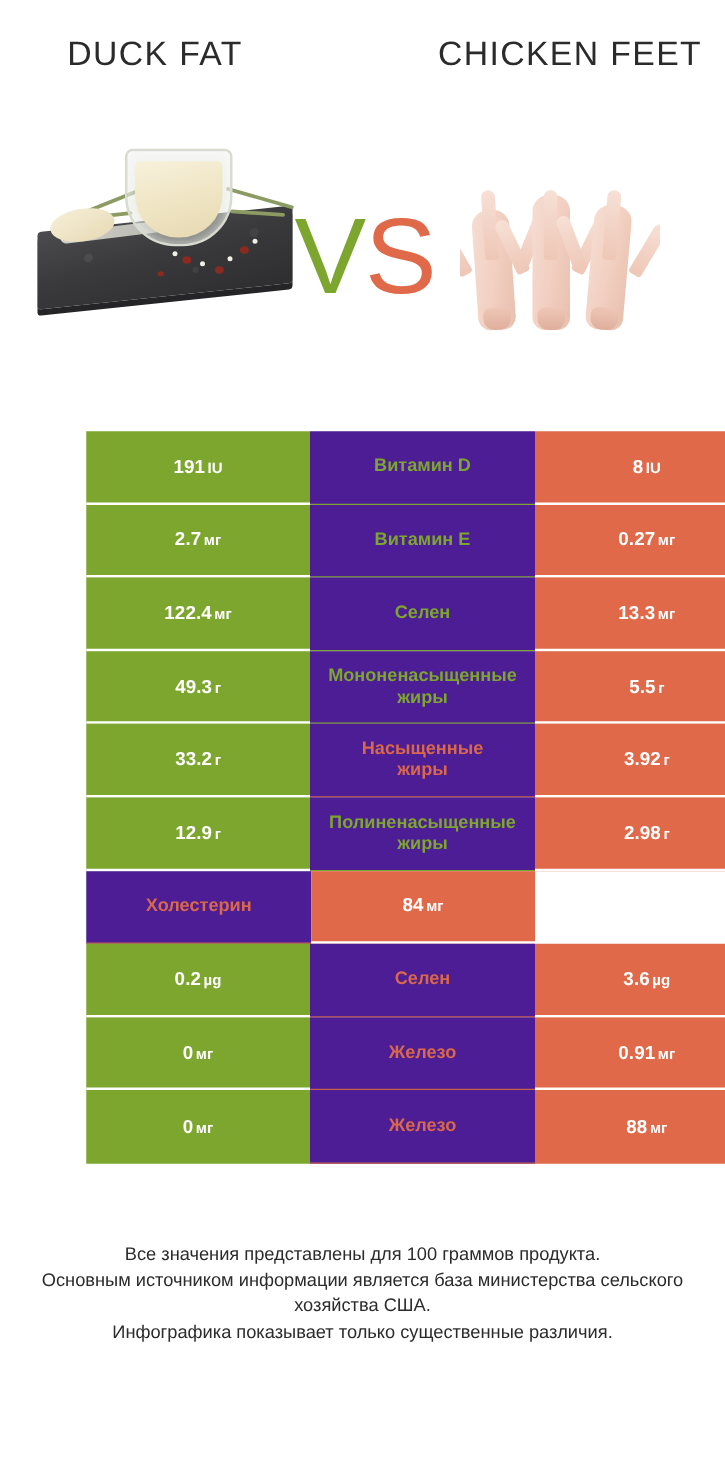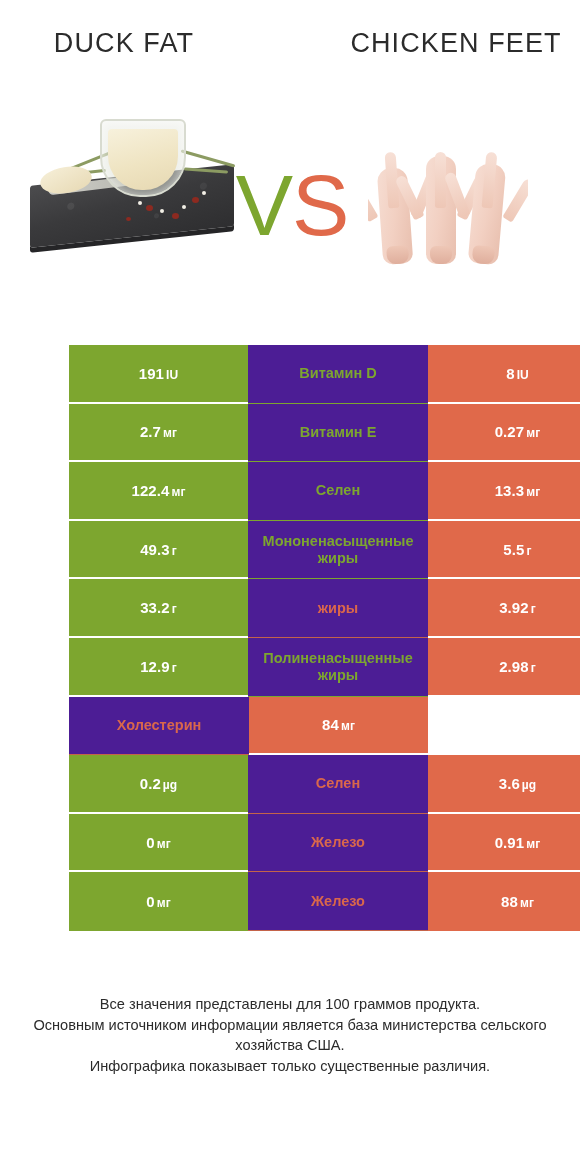--- a/index.html
+++ b/index.html
@@ -366,20 +366,21 @@
       <div class="cell cell-right">
         <span class="val">5.5<span class="unit">г</span></span>
       </div>
     </div>
     <div class="row">
       <div class="cell cell-left">
         <span class="val">33.2<span class="unit">г</span></span>
       </div>
       <div class="cell cell-mid mid-orange">
         <span class="label label-2line orange">
+          <span class="l1">Насыщенные</span>
           <span class="l2">жиры</span>
         </span>
       </div>
       <div class="cell cell-right">
         <span class="val">3.92<span class="unit">г</span></span>
       </div>
     </div>
     <div class="row">
       <div class="cell cell-left">
         <span class="val">12.9<span class="unit">г</span></span>

